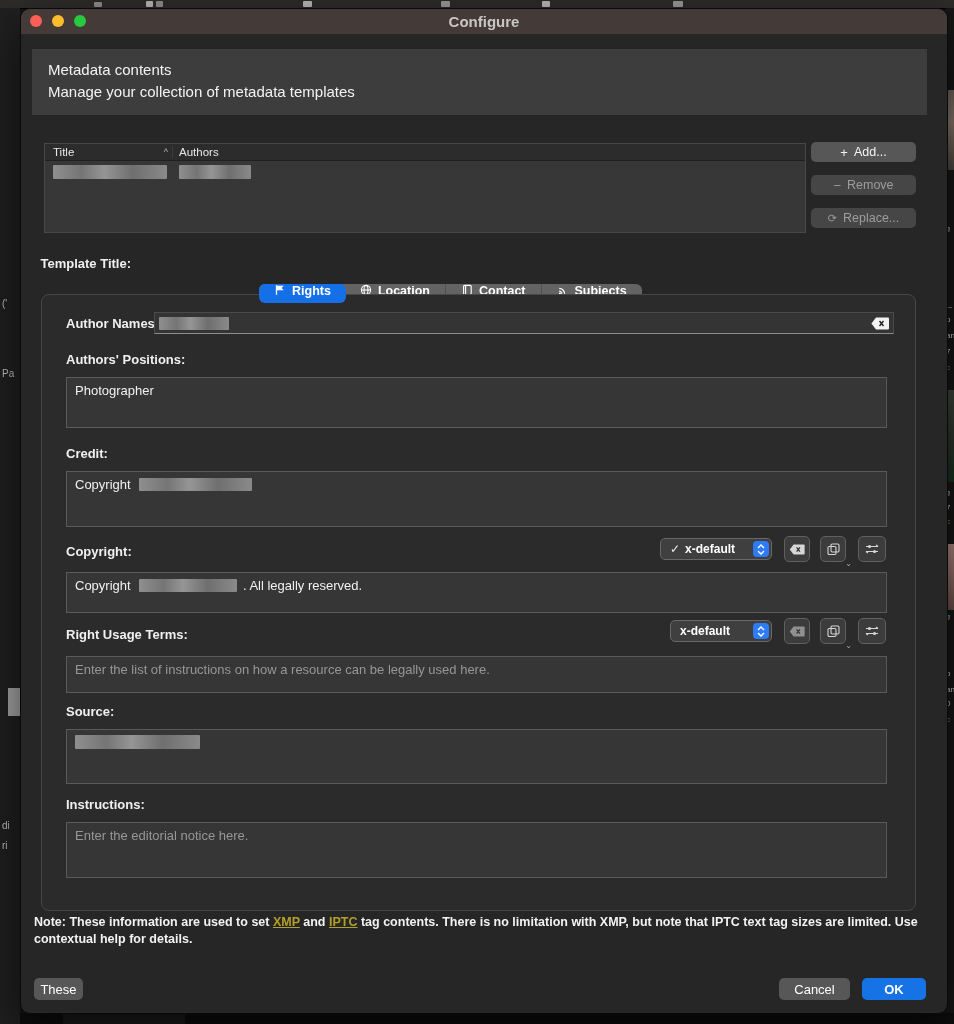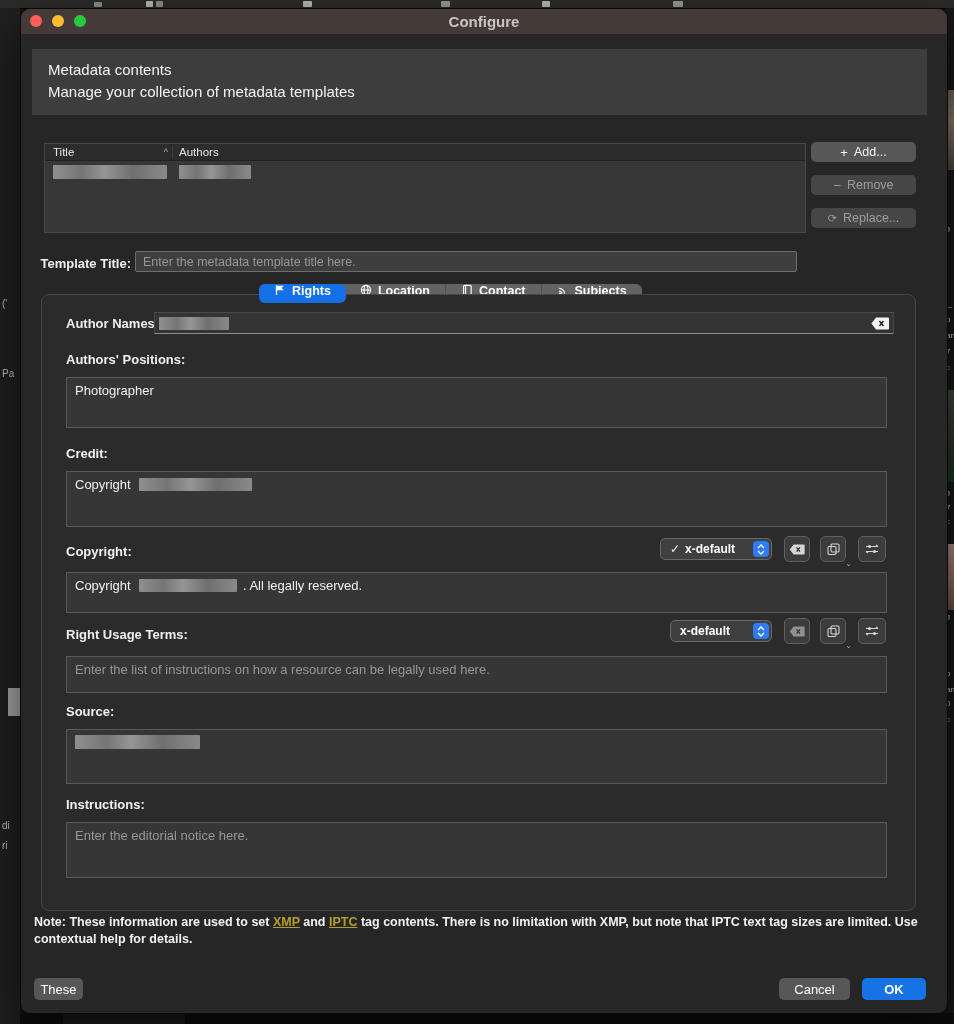--- a/index.html
+++ b/index.html
@@ -188,21 +188,20 @@
   <div class="abs side-btn btn-off" style="top:166px;">
     <span class="g">−</span>
     <span>Remove</span>
   </div>
   <div class="abs side-btn btn-off" style="top:199px;">
     <span class="g" style="font-size:11px;">⟳</span>
     <span>Replace...</span>
   </div>
 
   <div class="abs tt-label">Template Title:</div>
-  <input class="abs tt-input" placeholder="Enter the metadata template title here." style="">
 
   <div class="abs tabbar">
     <div class="tab selected">
       <span>
         <svg width="12" height="12" viewBox="0 0 12 12">
             <path d="M2.5 1.2 v9.6" stroke="#fff" stroke-width="1.3"></path>
             <path d="M2.5 1.8 h7.3 l-2.2 2.2 2.2 2.2 h-7.3 z" fill="#fff"></path>
           </svg>
       </span>
       <span>Rights</span>

